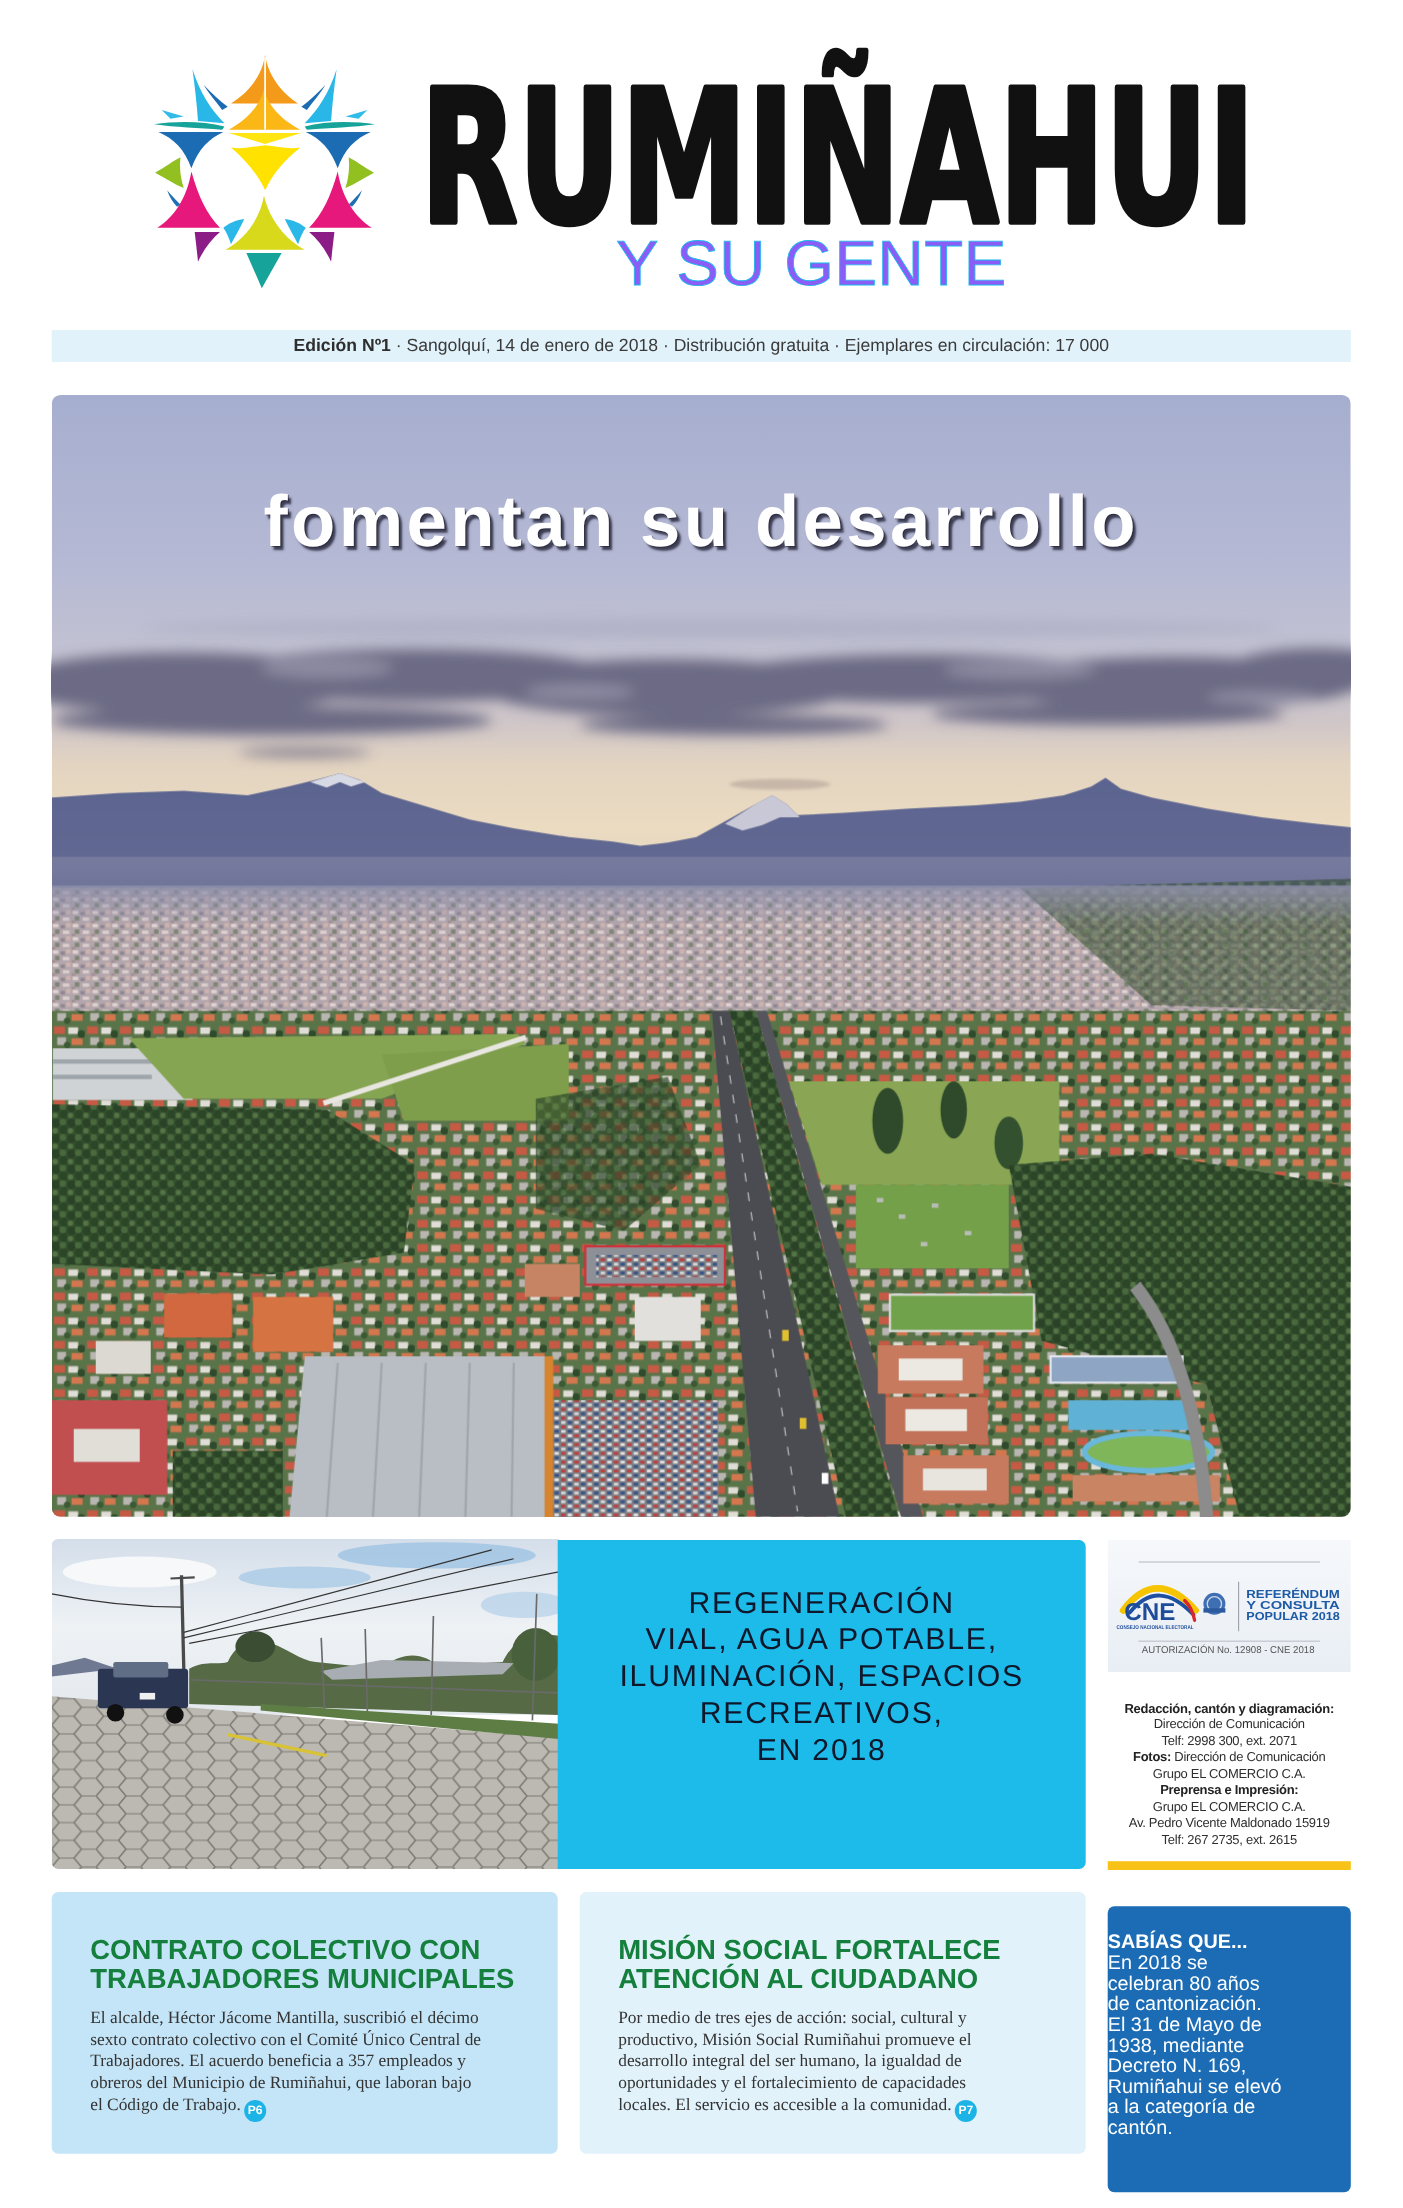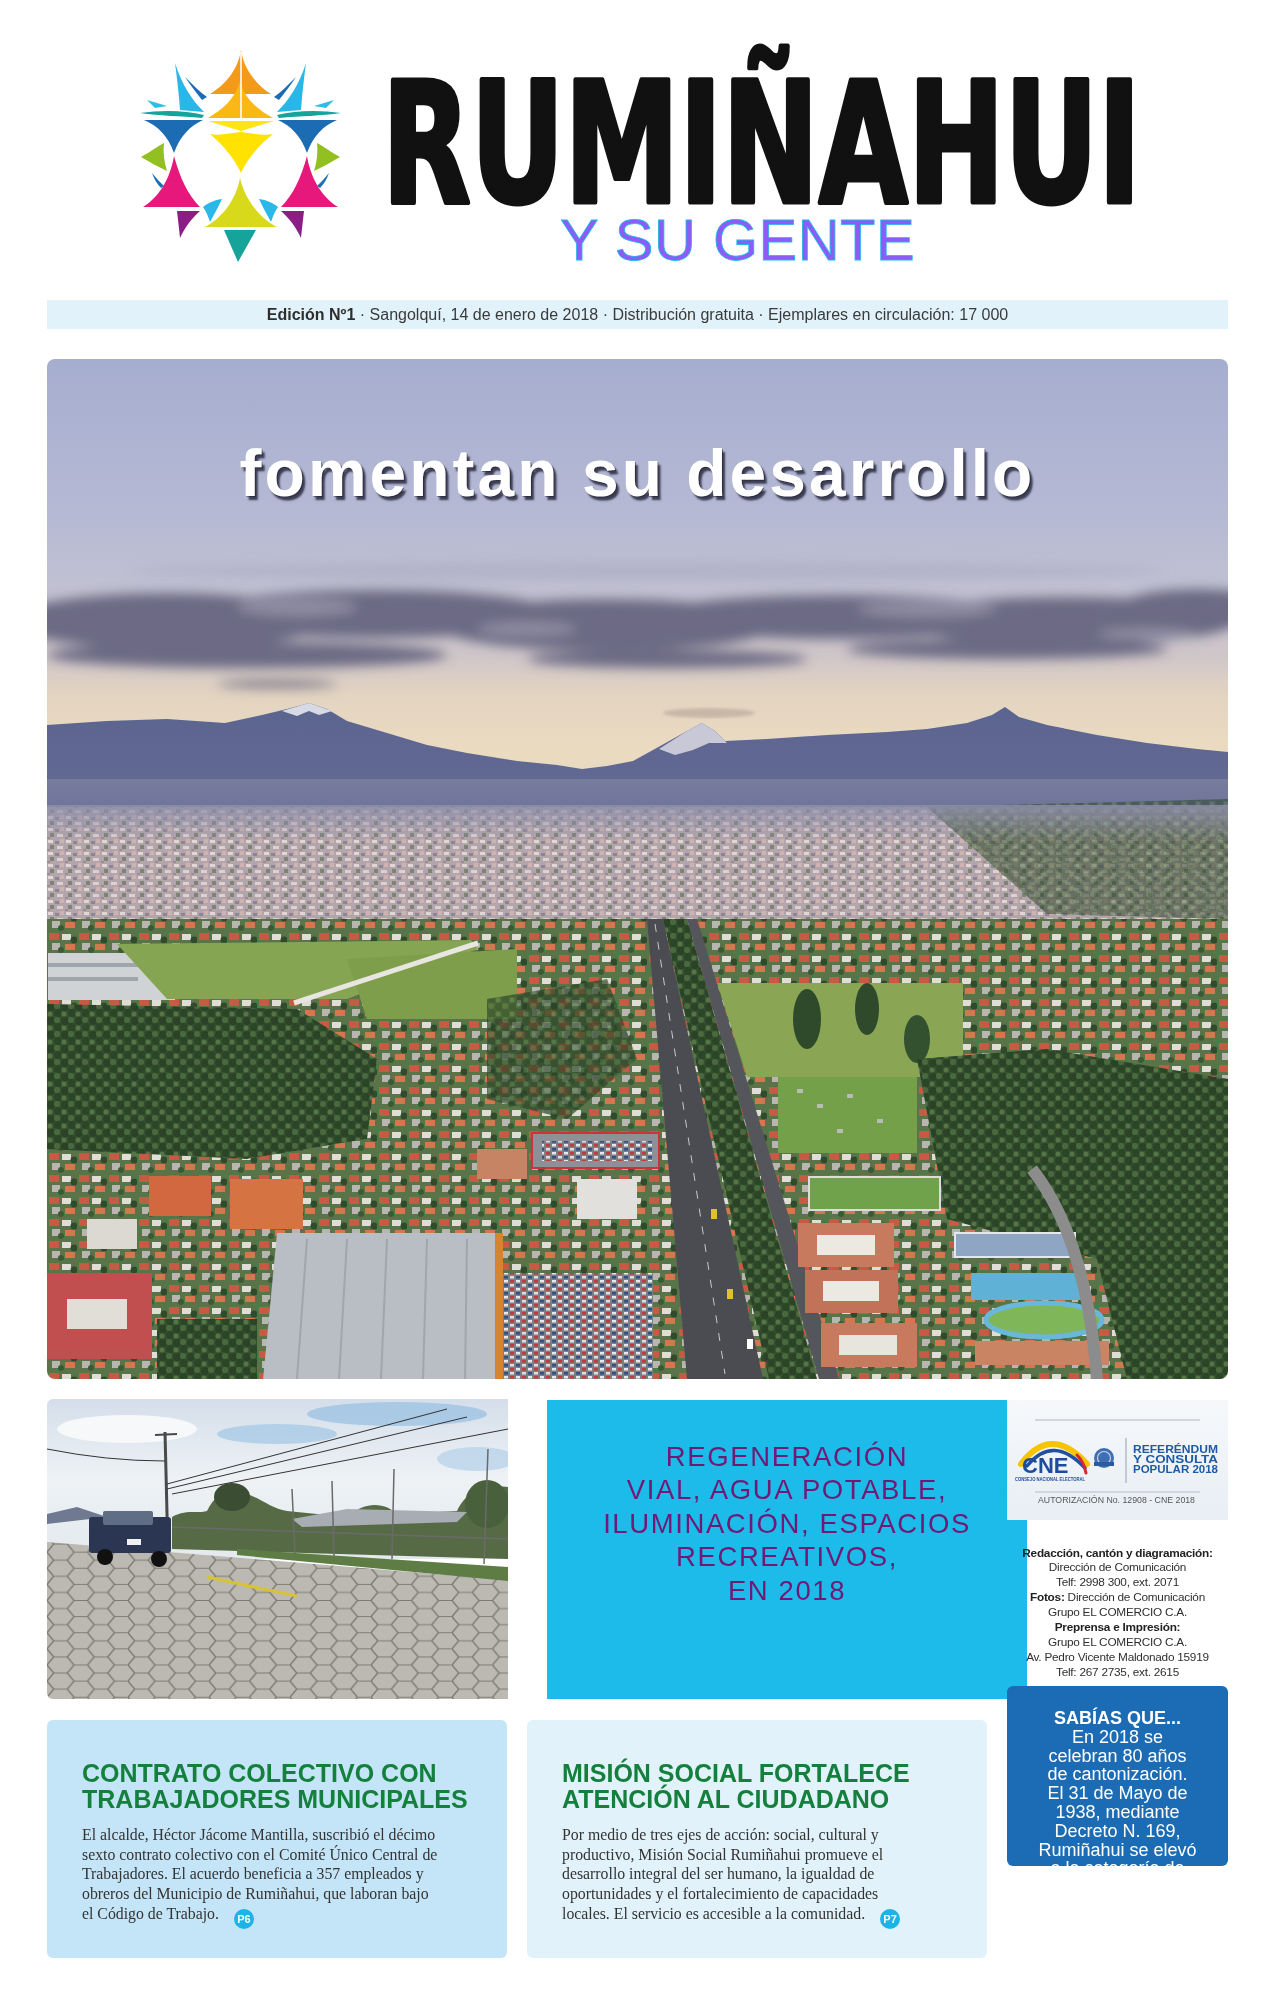--- a/index.html
+++ b/index.html
@@ -7,32 +7,32 @@
   .abs { position:absolute; }
   .subtitle { left:560px; top:211px; font-size:58px; line-height:58px; color:#8b5cf6; -webkit-text-stroke:0.8px #1cb8ea; white-space:nowrap; letter-spacing:0.5px; }
   .info-bar { left:47px; top:300px; width:1181px; height:29px; background:#e1f2fb; box-sizing:border-box; text-align:center; font-size:16px; line-height:29px; color:#3a3a3a; white-space:nowrap; }
   .info-bar .ed { font-weight:bold; color:#2e2e2e; }
   .hero { left:47px; top:359px; width:1181px; height:1020px; border-radius:8px; overflow:hidden; }
   .hero svg { position:absolute; left:0; top:0; display:block; }
   .headline { position:absolute; left:0; top:79px; width:100%; text-align:center; color:#ffffff; font-weight:bold; font-size:66px; line-height:70px; letter-spacing:3px; text-shadow:3px 4px 2px rgba(28,28,48,0.78), 1px 1px 0 rgba(60,60,80,0.6); }
   .headline div { white-space:nowrap; }
   .street { left:47px; top:1399px; width:461px; height:300px; border-radius:6px 0 0 6px; overflow:hidden; }
   .street svg { display:block; }
-  .feature { left:507px; top:1400px; width:480px; height:299px; border-radius:0 6px 6px 0; background:#1dbbea; box-sizing:border-box; padding-top:40px; text-align:center; color:#701a75; font-size:27.5px; line-height:33.4px; letter-spacing:1.6px;margin-left:40px; }
+  .feature { left:507px; top:1400px; width:480px; height:299px; border-radius:0 6px 6px 0; background:#1dbbea; box-sizing:border-box; padding-top:40px; text-align:center; color:#0f172a; font-size:27.5px; line-height:33.4px; letter-spacing:1.6px; }
   .feature div { white-space:nowrap; }
   .cne { left:1007px; top:1400px; width:221px; height:300px; }
   .cne svg { position:absolute; left:0; top:0; display:block; }
   .credits { position:absolute; left:0; top:145.5px; width:100%; text-align:center; font-size:11.8px; line-height:14.9px; letter-spacing:-0.25px; color:#2f2f2f; white-space:nowrap; }
   .credits b { font-weight:bold; color:#222; }
   .ybar { position:absolute; left:0; top:292px; width:100%; height:8px; background:#f9c218; }
   .article { top:1720px; width:460px; height:238px; border-radius:6px; }
   .article .hd { position:absolute; left:35px; top:40px; font-weight:bold; font-size:25px; line-height:26px; color:#15803d; white-space:nowrap; }
   .article .bd { position:absolute; left:35px; top:105px; font-family:"Liberation Serif", serif; font-size:15.8px; line-height:19.7px; color:#333333; white-space:nowrap; }
-  .badge { display:inline-block; width:20px; height:20px; border-radius:50%; background:#1cb3e6; color:#fff; font-family:"Liberation Sans", sans-serif; font-weight:bold; font-size:11px; line-height:20px; text-align:center; vertical-align:-4px; margin-left:15px; }
-  .sabias { left:1007px; top:1686px; width:221px; height:180px; border-radius:6px; background:#1b6cb4; color:#ffffff; text-align:center; }
+  .badge { display:inline-block; width:20px; height:20px; border-radius:50%; background:#1cb3e6; color:#fff; font-family:"Liberation Sans", sans-serif; font-weight:bold; font-size:11px; line-height:20px; text-align:center; vertical-align:-4px; margin-left:3px; }
+  .sabias { left:1007px; top:1733px; width:221px; height:260px; border-radius:6px; background:#1b6cb4; color:#ffffff; text-align:left; }
   .sabias .inner { position:absolute; left:0; top:23px; width:100%; font-size:18px; line-height:18.8px; }
   .sabias .inner div { white-space:nowrap; }
   .sabias .h { font-weight:bold; }
 </style>
 </head>
 <body>
 
 <svg class="abs" style="left:130px;top:40px" width="221" height="230" viewBox="0 0 221 230">
   <g>
     <path d="M111,10 C108,30 95,45 80,54 L141,54 C127,45 114,30 111,10 Z" fill="#f39a1a"></path>

